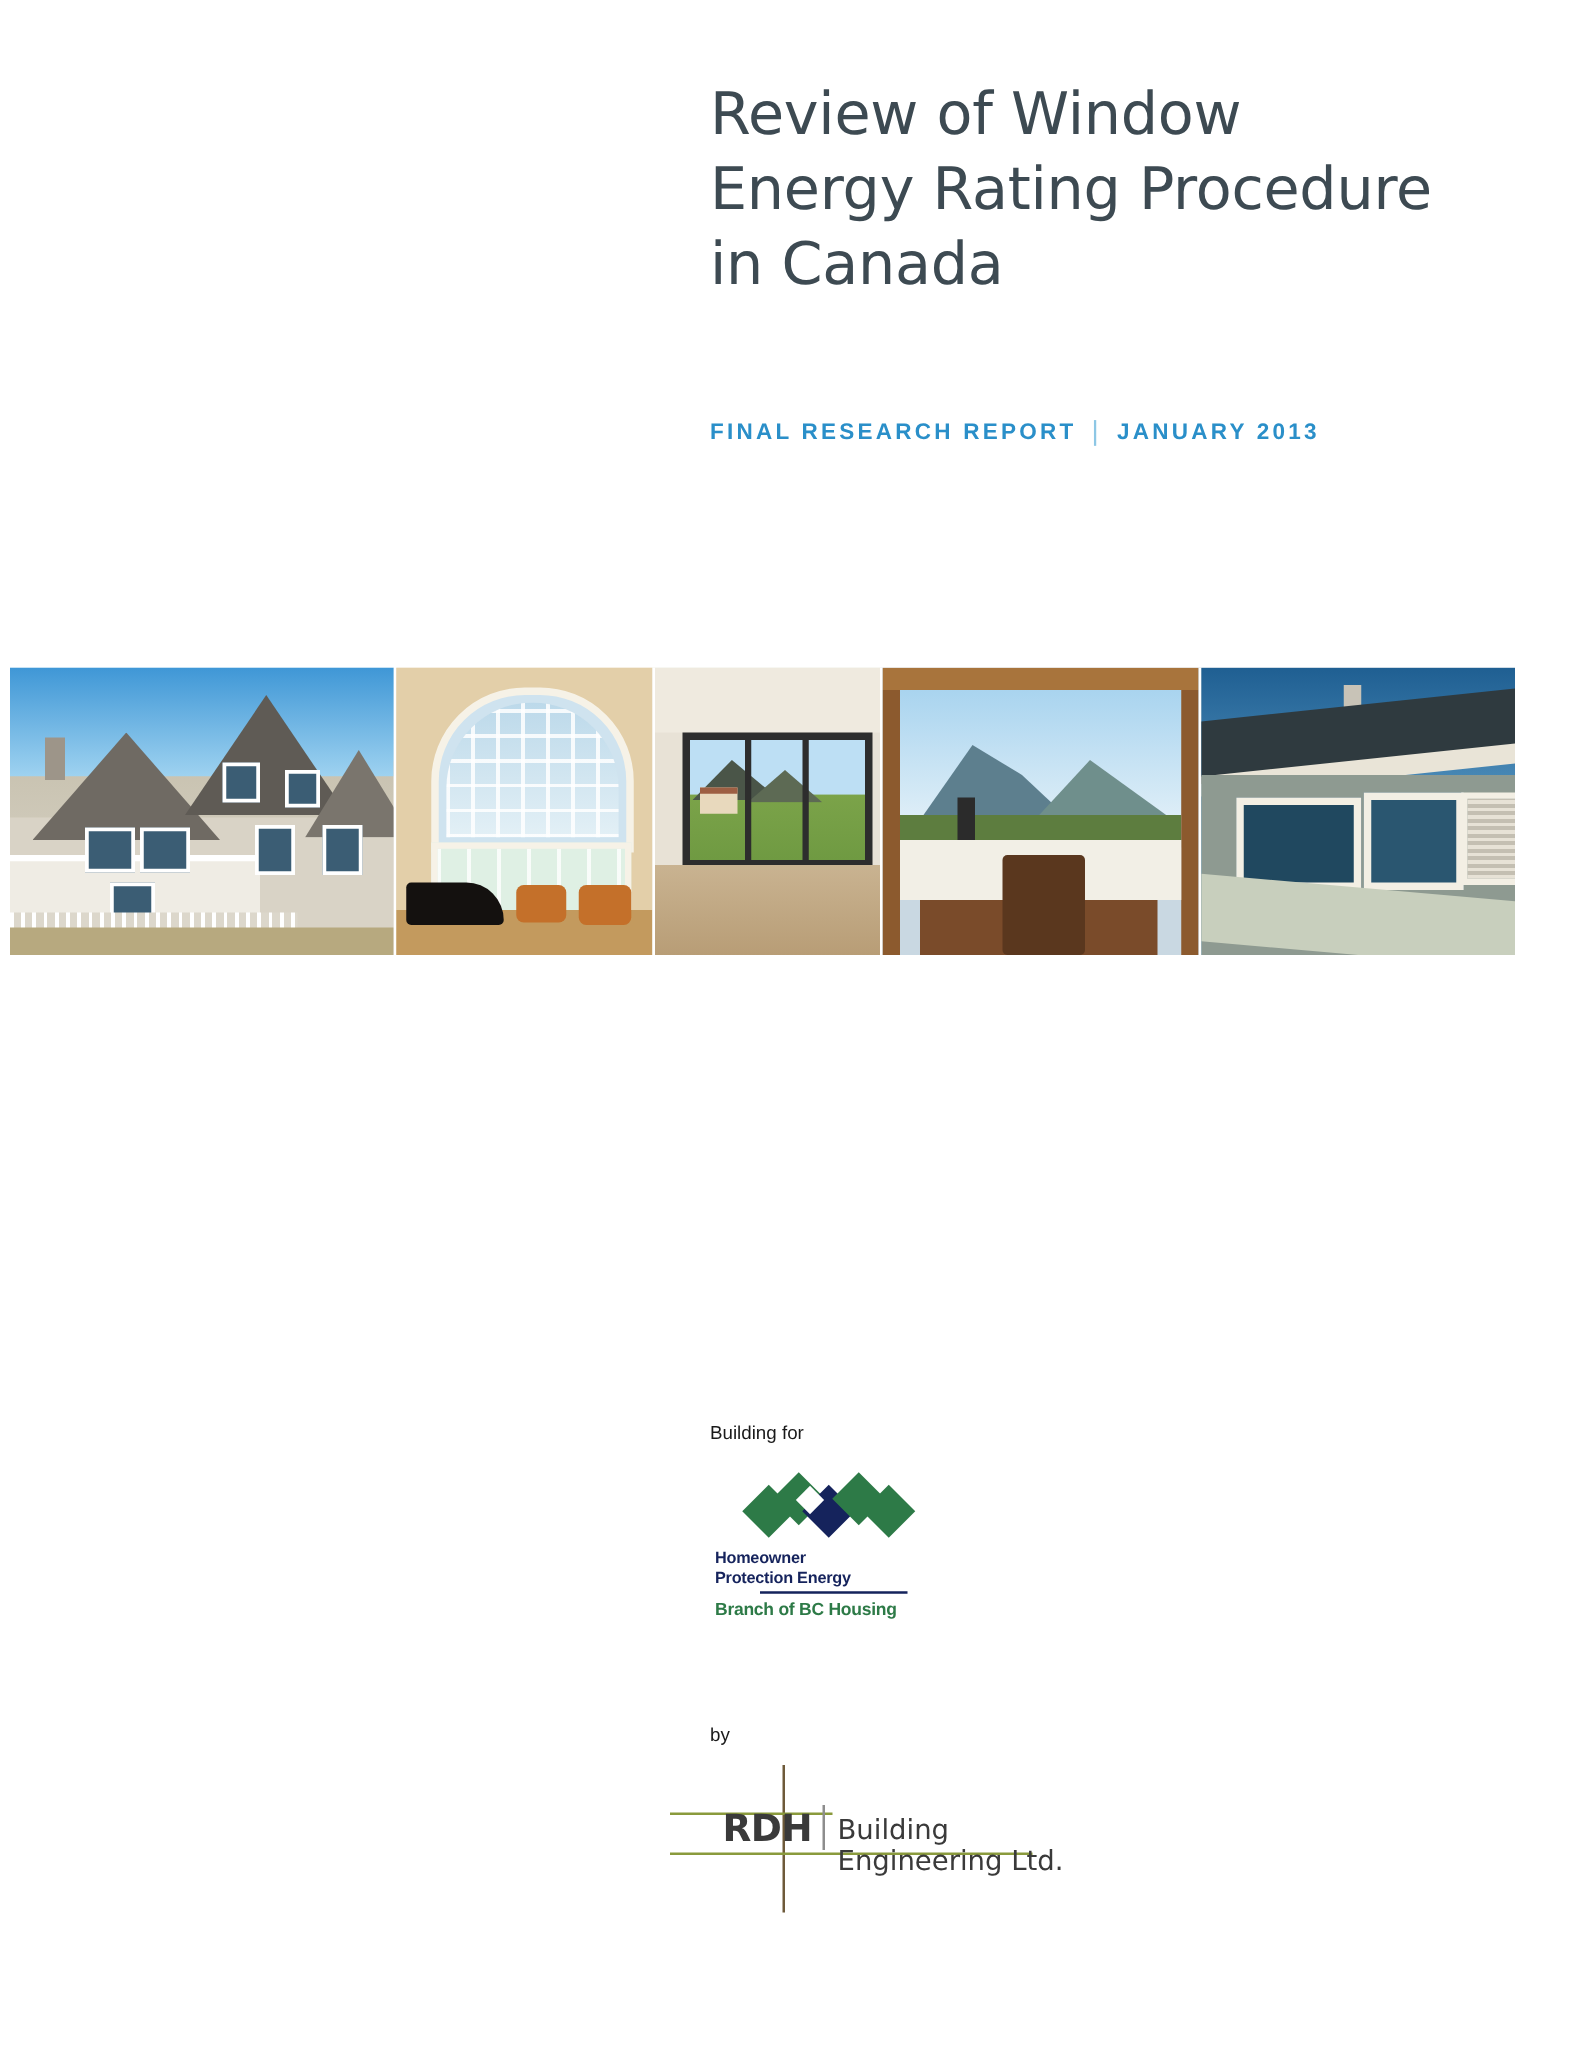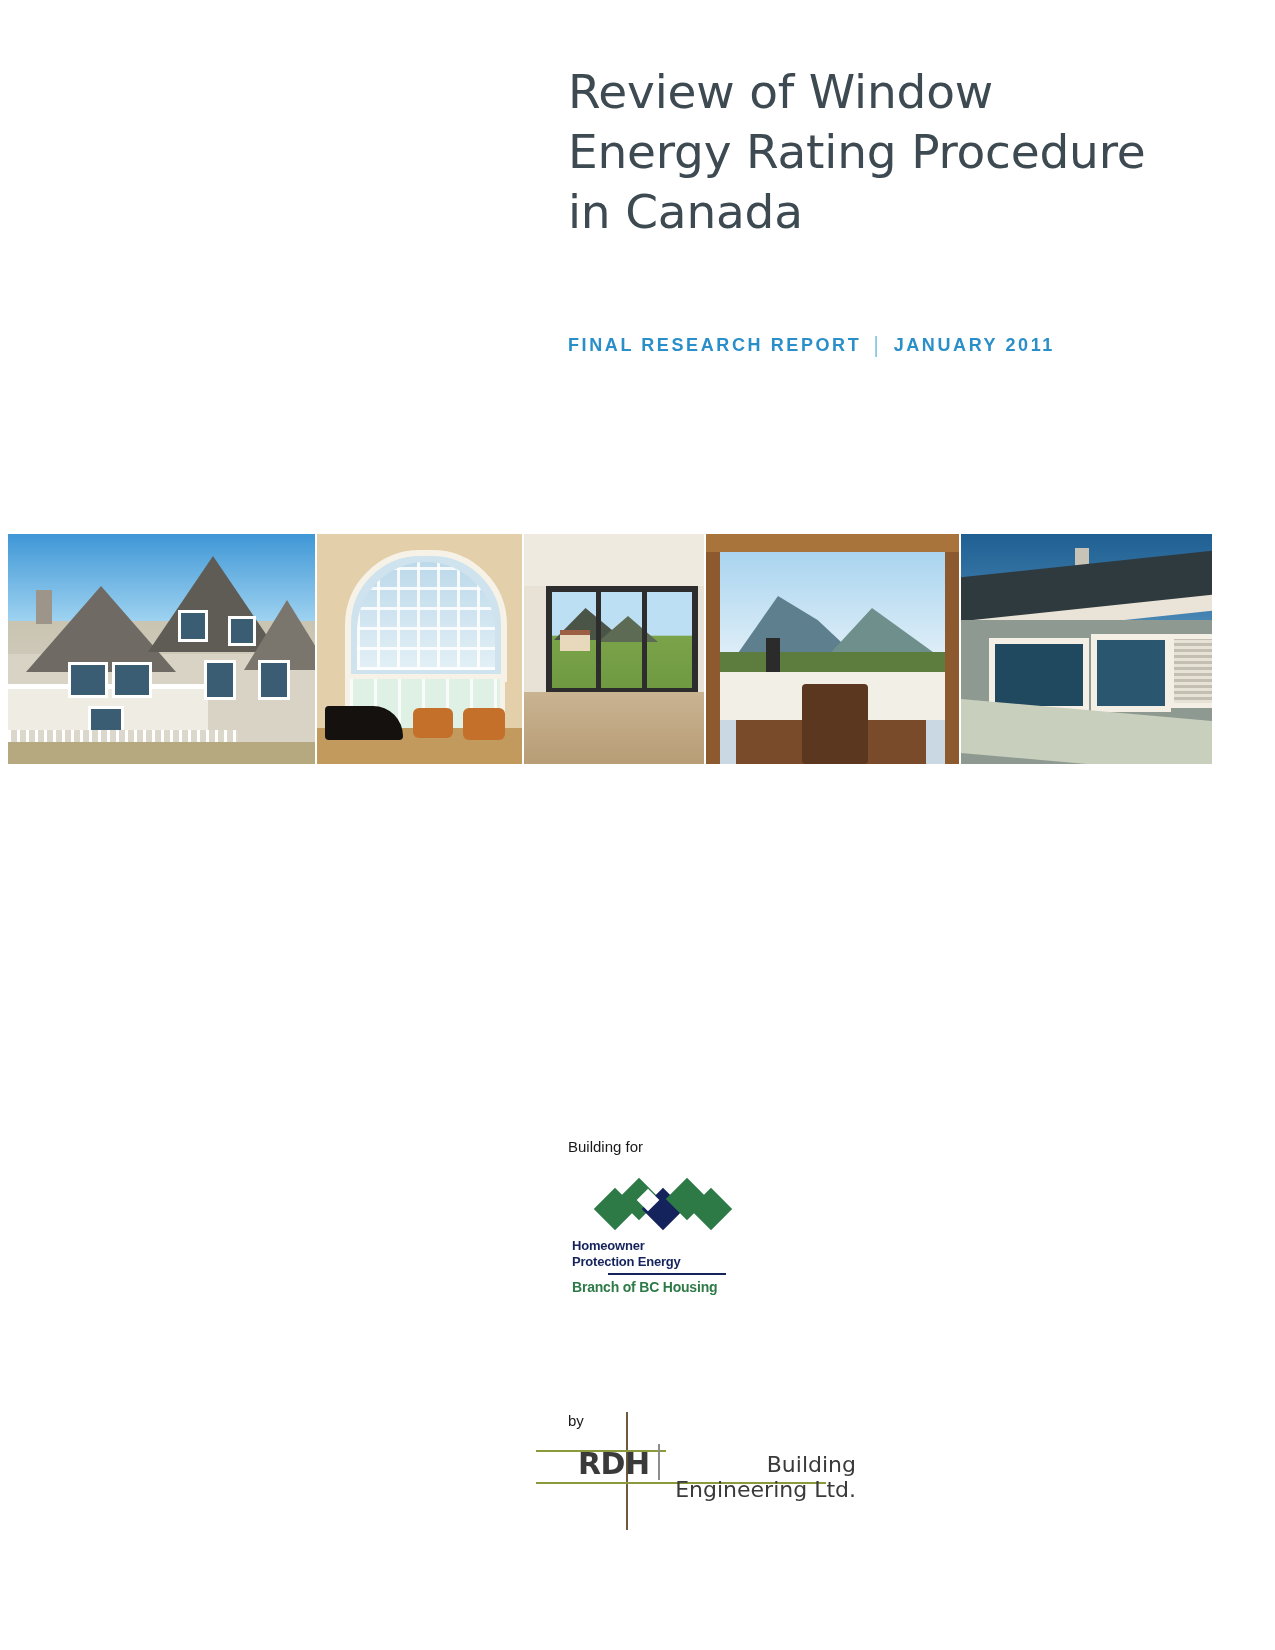--- a/index.html
+++ b/index.html
@@ -178,21 +178,21 @@
     color: #15235c;
     letter-spacing: -0.2px;
   }
   .hpo-text1 { margin-top: 6px; }
   .hpo-rule { width: 118px; height: 2px; background: #15235c; margin: 3px auto 4px; }
   .hpo-text2 { color: #2d7a47; font-size: 14px; }
 
   .by-label {
     position: absolute;
     left: 568px;
-    top: 1412px;
+    top: 1380px;
     font-size: 15px;
     color: #1a1a1a;
   }
   .rdh-logo {
     position: absolute;
     left: 536px;
     top: 1412px;
     width: 320px;
     height: 118px;
   }
@@ -201,34 +201,34 @@
   .rdh-hline2 { position:absolute; left:0; top:70px; width:290px; height:2px; background:#8a9a3c; }
   .rdh-name {
     position:absolute; left:42px; top:34px;
     font-family:"DejaVu Sans", sans-serif;
     font-size:30px; font-weight:bold; color:#3a3a3a; letter-spacing:-0.5px;
   }
   .rdh-div { position:absolute; left:122px; top:32px; width:2px; height:36px; background:#8d8d8d; }
   .rdh-tag {
     position:absolute; left:134px; top:40px;
     font-family:"DejaVu Sans", sans-serif;
-    font-size:22px; color:#3a3a3a;text-align:right;
+    font-size:22px; color:#3a3a3a;
   }
 </style>
 </head>
 <body>
 
 <div class="title-block">
   <h1 class="doc-title">Review of Window
 Energy Rating Procedure
 in Canada</h1>
   <div class="subtitle-row">
     <span>FINAL RESEARCH REPORT</span>
     <span class="subtitle-sep">|</span>
-    <span>JANUARY 2011</span>
+    <span>JANUARY 2013</span>
   </div>
 </div>
 
 <div class="photo-band">
 
   <div class="photo ph1">
     <div class="sky"></div>
     <div class="body-w"></div>
     <div class="roof-a"></div>
     <div class="roof-b"></div>

